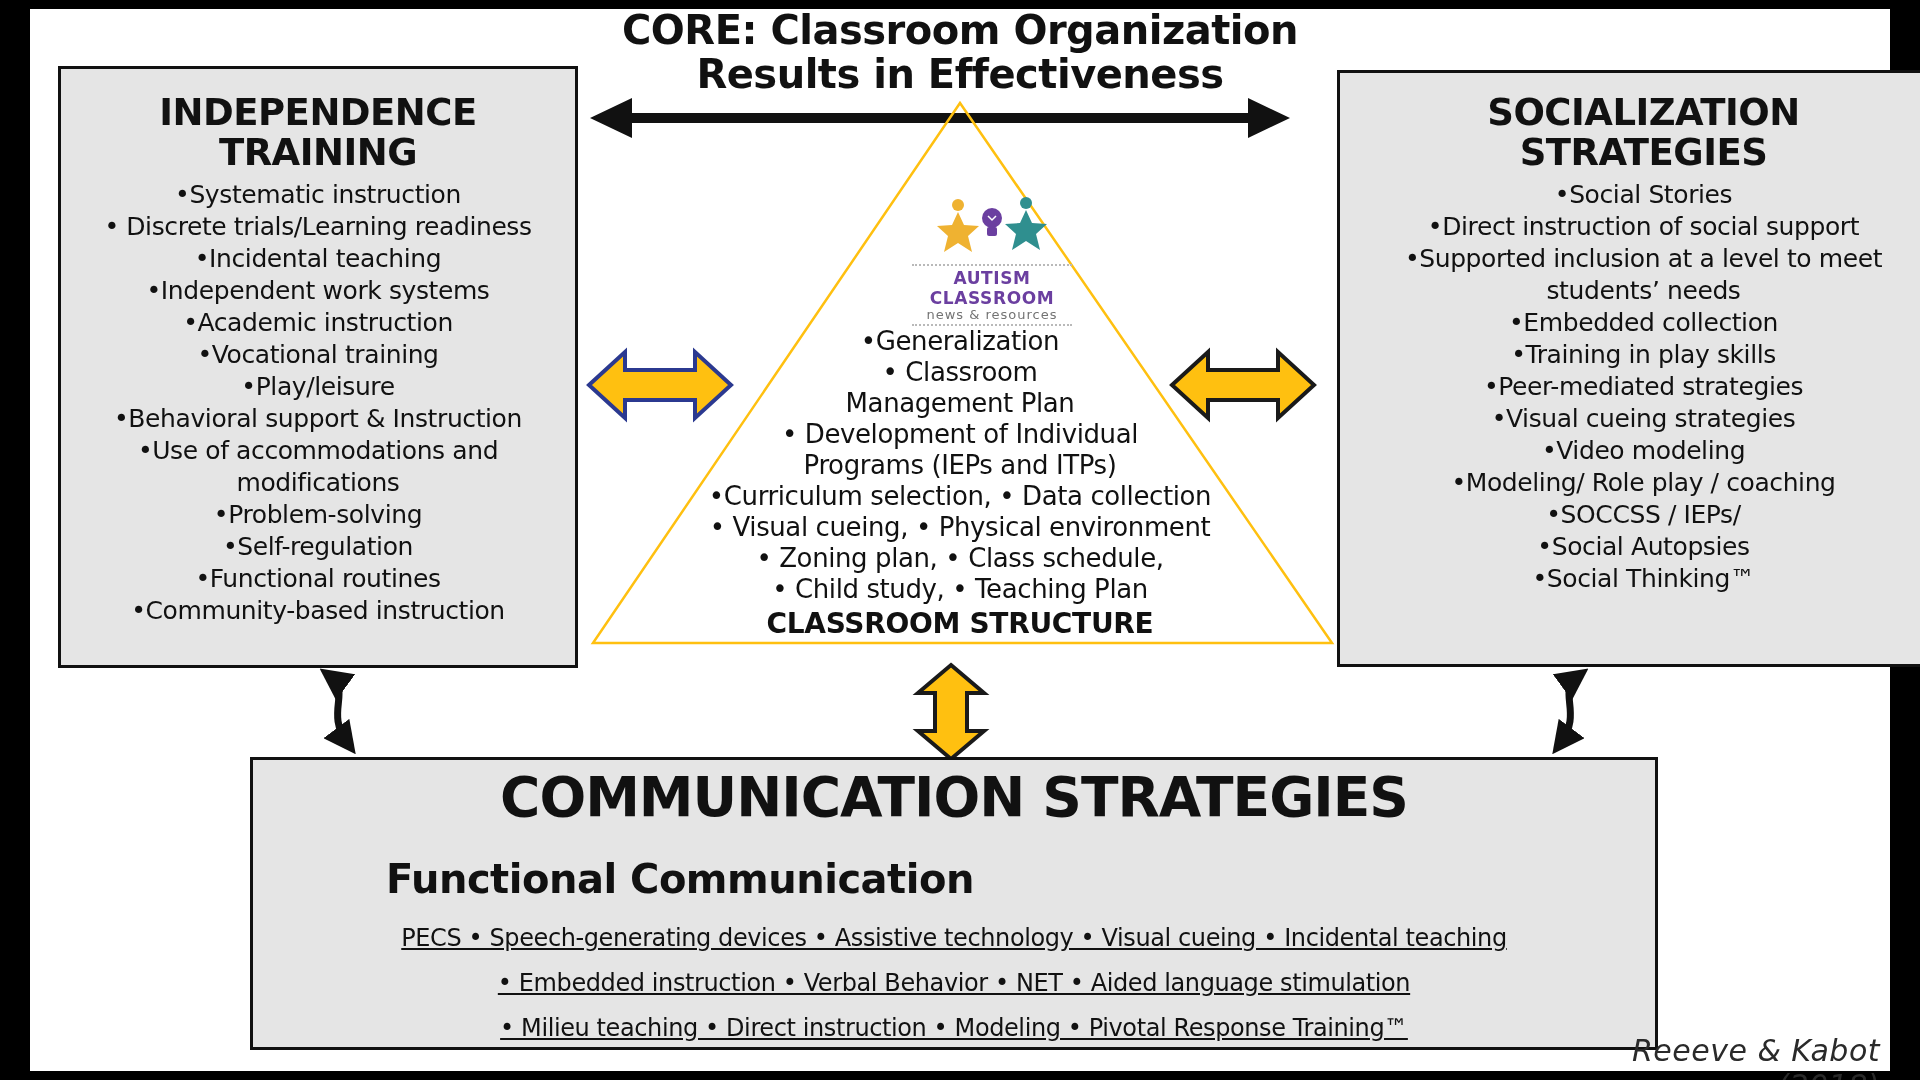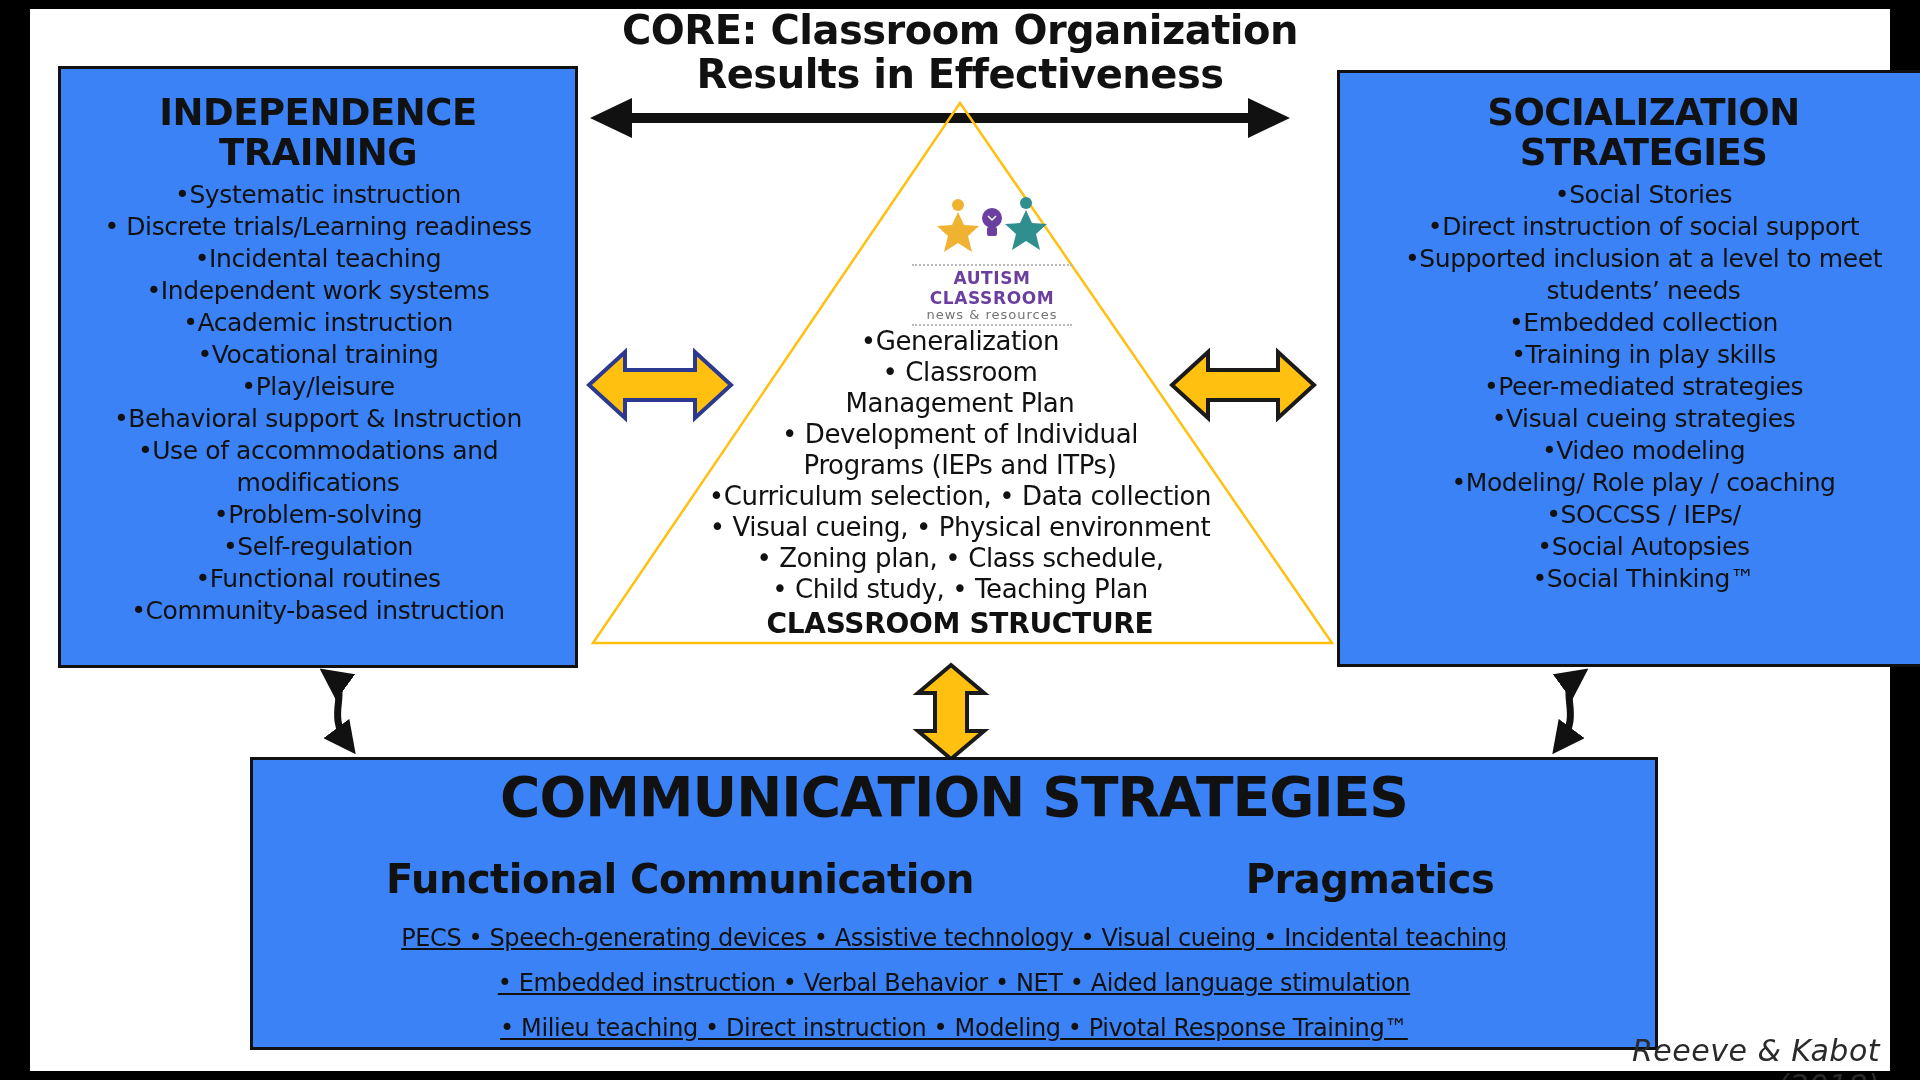--- a/index.html
+++ b/index.html
@@ -5,21 +5,21 @@
   html,body{margin:0;padding:0;background:#000;}
   #stage{position:relative;width:1920px;height:1080px;background:#000;overflow:hidden;
          font-family:"DejaVu Sans",sans-serif;color:#111;}
   .canvas{position:absolute;left:30px;top:9px;width:1860px;height:1062px;background:#fff;}
   .abs{position:absolute;}
   .pre{white-space:pre-line;}
 
   .main-title{left:345px;top:8px;width:1230px;text-align:center;font-size:40px;line-height:44px;
               font-weight:bold;letter-spacing:-0.5px;}
 
-  .panel{border:3px solid #111;background:#3b82f6;box-sizing:border-box;text-align:center;}
+  .panel{border:3px solid #111;background:#e5e5e5;box-sizing:border-box;text-align:center;}
   #independence-box{left:58px;top:66px;width:520px;height:602px;padding-top:24px;}
   #socialization-box{left:1337px;top:70px;width:613px;height:597px;padding-top:20px;}
   .panel-heading{font-size:37px;line-height:40px;font-weight:bold;letter-spacing:-0.5px;}
   .panel-items{margin-top:6px;font-size:25px;line-height:32px;letter-spacing:-0.4px;padding:0 8px;}
   .panel-items div{min-height:0;}
 
   
   #triangle-svg{left:585px;top:95px;}
   .tri-content{left:658px;top:326px;width:604px;text-align:center;font-size:26px;line-height:31px;
                letter-spacing:-0.4px;}
@@ -154,21 +154,20 @@
       <marker id="ah-r" viewBox="0 0 10 10" refX="6" refY="5" markerWidth="4.6" markerHeight="4.6" orient="auto-start-reverse">
         <path d="M0,0 L10,5 L0,10 z" fill="#111"></path>
       </marker>
     </defs>
     <path d="M80,12 C58,28 86,48 62,80" fill="none" stroke="#111" stroke-width="7" marker-start="url(#ah-r)" marker-end="url(#ah-r)"></path>
   </svg>
 
   <div id="communication-box" class="abs panel"></div>
   <div class="abs comm-heading">COMMUNICATION STRATEGIES</div>
   <div id="subhead-left" class="abs subhead">Functional Communication</div>
-  <div id="subhead-right" class="abs subhead">Pragmatics</div>
   <div class="abs comm-lines">
       <div>PECS • Speech-generating devices • Assistive technology • Visual cueing • Incidental teaching</div>
       <div>• Embedded instruction • Verbal Behavior • NET • Aided language stimulation</div>
       <div>• Milieu teaching • Direct instruction • Modeling • Pivotal Response Training™</div>
     </div>
 
   <div class="abs credit">Reeeve &amp; Kabot (2018)</div>
 </div>
 
 </body></html>

